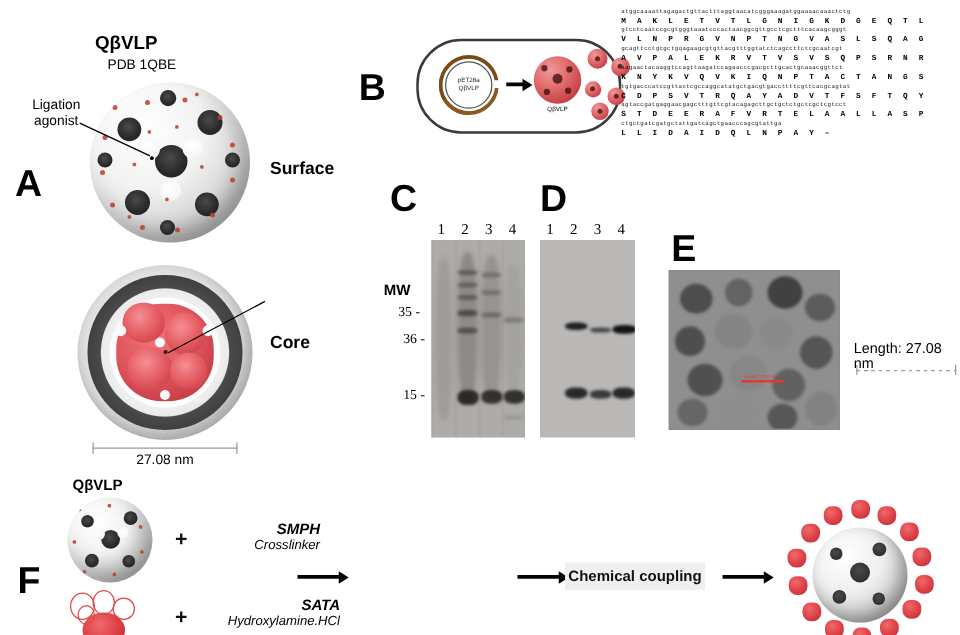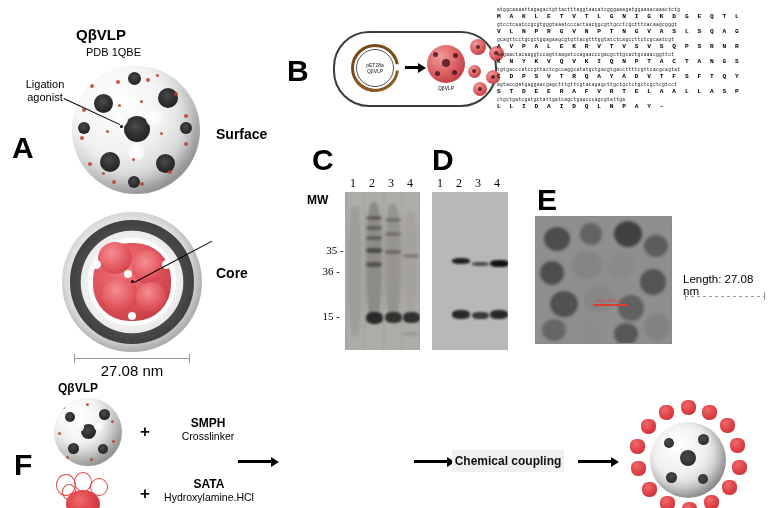--- a/index.html
+++ b/index.html
@@ -74,21 +74,21 @@
     position: absolute; border-radius: 50%;
     background: radial-gradient(circle at 40% 35%, #f58e93 0%, #e2565d 55%, #bf3740 100%);
   }
 
   .ann-line { position: absolute; background: #000; height: 1px; transform-origin: 0 0; }
   .ann-dot  { position: absolute; width: 3px; height: 3px; border-radius: 50%; background: #000; }
 
   .scalebar { position: absolute; }
   .scalebar .bar { position: absolute; left: 0; top: 0; height: 1px; background: #9a9a9a; }
   .scalebar .cap { position: absolute; width: 1px; height: 9px; background: #9a9a9a; top: -4px; }
-  .scalebar .txt { position: absolute; top: 4px; width: 100%; text-align: center; font-size: 15px; }
+  .scalebar .txt { position: absolute; top: 4px; width: 100%; text-align: center; font-size: 11px; }
 
   
   #panelB { position: absolute; left: 285px; top: 18px; width: 215px; height: 110px; }
   .cell {
     position: absolute; left: 48px; top: 13px; width: 160px; height: 72px;
     border: 2.5px solid #3b3b3b; border-radius: 36px; background: #fff;
   }
   .plasmid { position: absolute; border-radius: 50%; }
   .plasmid .ringOuter {
     position: absolute; inset: 0; border-radius: 50%;
@@ -166,20 +166,21 @@
     position: absolute; top: 0; height: 100%;
     background: rgba(255,255,255,.06);
   }
   .mwlabel {
     position: absolute; font-size: 11px; text-align: right; white-space: nowrap;
     font-family: "Liberation Serif", serif;
   }
   .mwhead {
     position: absolute; font-size: 12px; font-weight: bold;
     font-family: "Liberation Sans", sans-serif;
+    margin-top: 32px;
   }
 
   
   #panelE { position: absolute; left: 535px; top: 160px; width: 230px; height: 200px; }
   .tem {
     position: absolute; left: 0px; top: 56px; width: 135px; height: 126px;
     background: #8f8f8f;
     overflow: hidden;
     border: 1px solid #8a8a8a;
   }
@@ -206,21 +207,21 @@
 
   
   #panelF { position: absolute; left: 0; top: 372px; width: 768px; height: 136px; }
   .procbox {
     position: absolute; background: #efefef;
     font-weight: bold; font-size: 12px; color: #111;
     display: flex; align-items: center; justify-content: center;
     white-space: nowrap;
   }
   .plus { position: absolute; font-size: 17px; font-weight: bold; color: #111; }
-  .reagent { position: absolute; text-align: center; }
+  .reagent { position: absolute; text-align: right; font-style: italic; }
   .reagent .rname { font-weight: bold; font-size: 12px; display: block; }
   .reagent .rsub  { font-size: 10.5px; display: block; }
 
   .antigen {
     position: absolute;
     width: 62px; height: 48px;
   }
   .antigen .blob {
     position: absolute; border-radius: 50%;
     background: radial-gradient(circle at 40% 35%, #f06a6a 0%, #dc3f45 55%, #b52f36 100%);
@@ -423,21 +424,21 @@
       <div class="band" style="left:40px; top:58px; width:16px; height:4px; background:rgba(72,70,68,.55);"></div>
       <div class="band" style="left:40px; top:120px; width:17px; height:11px; background:rgba(40,38,36,.9);"></div>
 
       <div class="smear" style="left:58px; top:20px; width:15px; height:100px; background:rgba(130,128,125,.22);"></div>
       <div class="band" style="left:58px; top:62px; width:16px; height:4px; background:rgba(95,93,90,.55);"></div>
       <div class="band" style="left:58px; top:120px; width:17px; height:11px; background:rgba(38,36,34,.9);"></div>
       <div class="band" style="left:58px; top:140px; width:15px; height:4px; background:rgba(120,118,115,.35);"></div>
     </div>
   </div>
 
-  <div class="mwlabel" style="left:318px; top:244px; width:34px;text-align:center;"><span>35</span> -</div>
+  <div class="mwlabel" style="left:302px; top:244px; width:34px;"><span>35</span> -</div>
   <div class="mwlabel" style="left:306px; top:265px; width:34px;"><span>36</span> -</div>
   <div class="mwlabel" style="left:306px; top:310px; width:34px;"><span>15</span> -</div>
 
   <div class="panel-letter" style="left:432px; top:145px;">D</div>
 
   <div id="gelD" class="gel" style="left:432px; top:192px; width:76px; height:158px;">
     <div class="lanes">
       <div class="lanenum" style="left:0px;">1</div>
       <div class="lanenum" style="left:19px;">2</div>
       <div class="lanenum" style="left:38px;">3</div>

